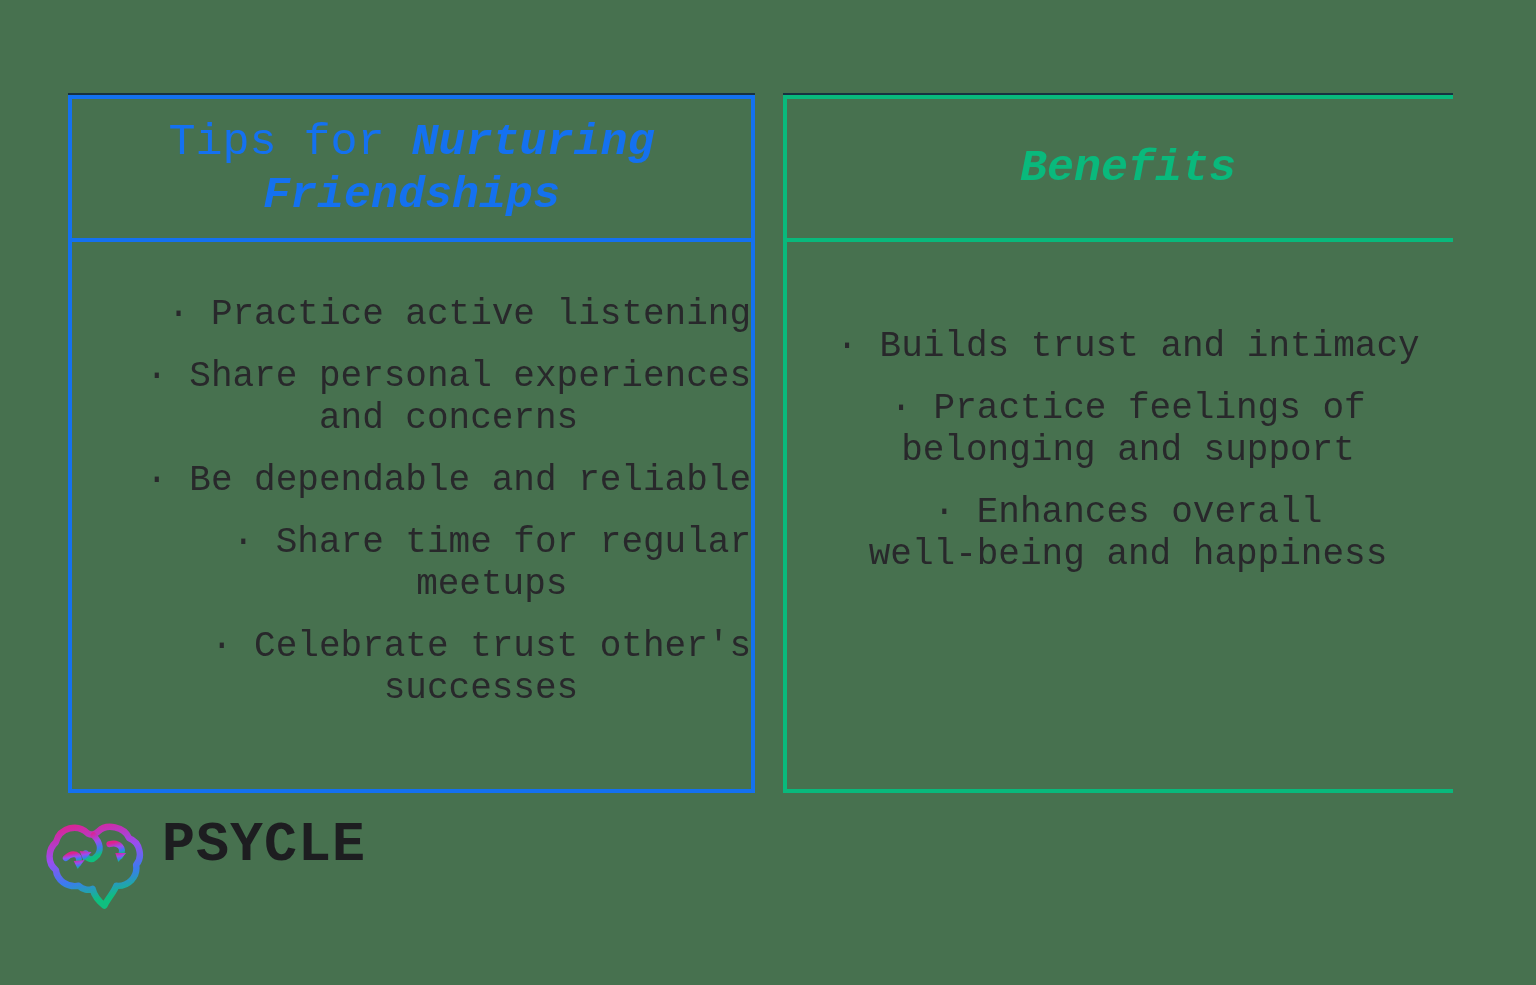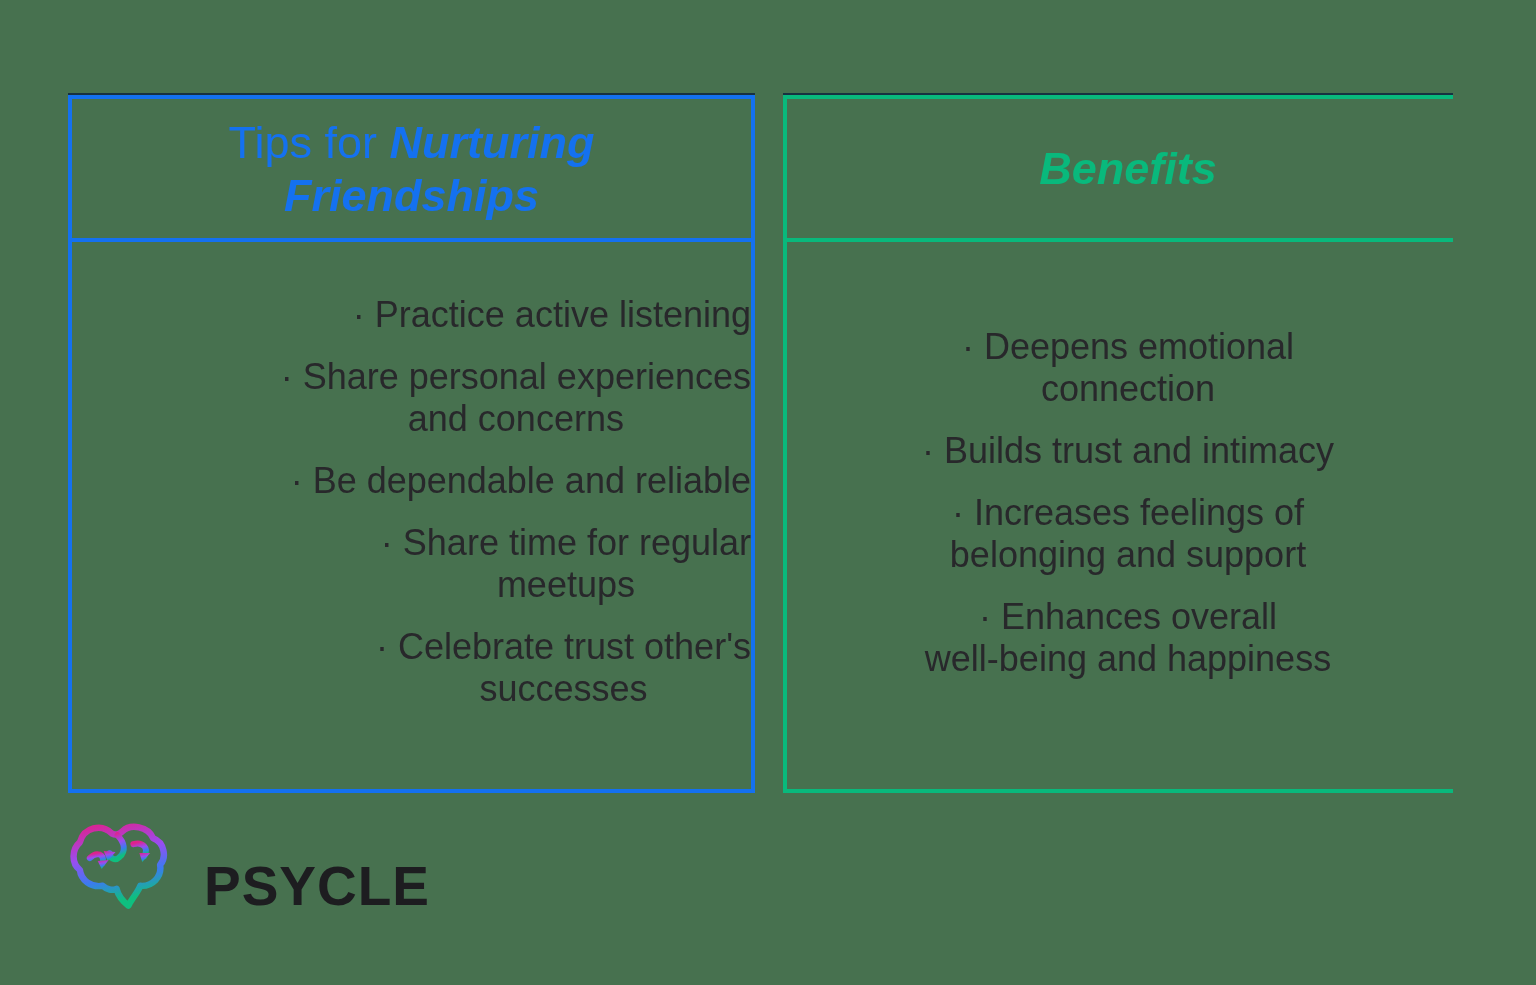--- a/index.html
+++ b/index.html
@@ -3,21 +3,21 @@
 <meta charset="utf-8">
 <style>
   html, body { margin: 0; padding: 0; }
   body { background: #47714f; }
   .frame {
     position: relative;
     width: 1453px;
     height: 985px;
     background: #47714f;
     overflow: hidden;
-    font-family: Liberation Sans, sans-serif;
+    font-family: Liberation Mono, monospace;
   }
   .panel {
     position: absolute;
     top: 95px;
     height: 698px;
     box-sizing: border-box;
     display: flex;
     flex-direction: column;
     box-shadow: 0 -2px 0 0 rgba(16, 38, 62, 0.85);
   }
@@ -55,25 +55,25 @@
     margin: 0;
     font-size: 36px;
     line-height: 42px;
     font-weight: 500;
     color: #28282b;
     text-align: center;
     white-space: pre-line;
   }
   .logo {
     position: absolute;
-    left: 68px;
+    left: 44px;
     top: 818px;
     display: flex;
-    align-items: flex-end;
-    gap: 32px;
+    align-items: flex-start;
+    gap: 14px;
   }
   .logo-text {
     font-size: 55px;
     font-weight: 700;
     color: #1d1d20;
     letter-spacing: 1px;
     line-height: 1;
   }
 </style>
 </head>
@@ -95,24 +95,22 @@
       <p class="item">· Celebrate trust other's
 successes</p>
     </div>
   </section>
 
   <section class="panel right">
     <div class="panel-header">
       <h2 class="panel-title"><span class="title-emph">Benefits</span></h2>
     </div>
     <div class="panel-body">
-      <p class="item">· Deepens emotional
-connection</p>
       <p class="item">· Builds trust and intimacy</p>
-      <p class="item">· Increases feelings of
+      <p class="item">· Practice feelings of
 belonging and support</p>
       <p class="item">· Enhances overall
 well-being and happiness</p>
     </div>
   </section>
 
   <div class="logo">
     <span>
       <svg width="104" height="92" viewBox="0 0 105 92" fill="none" xmlns="http://www.w3.org/2000/svg" aria-hidden="true">
         <defs>

